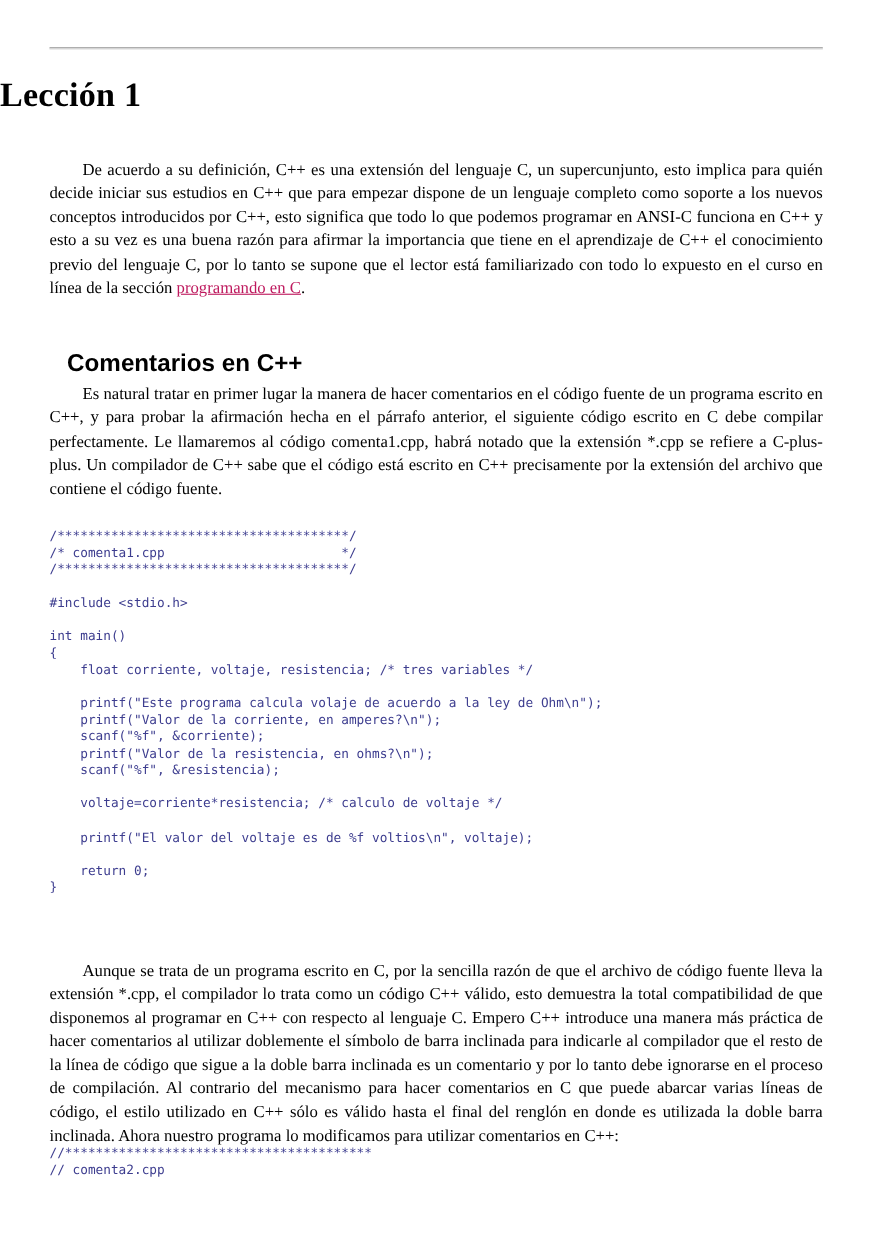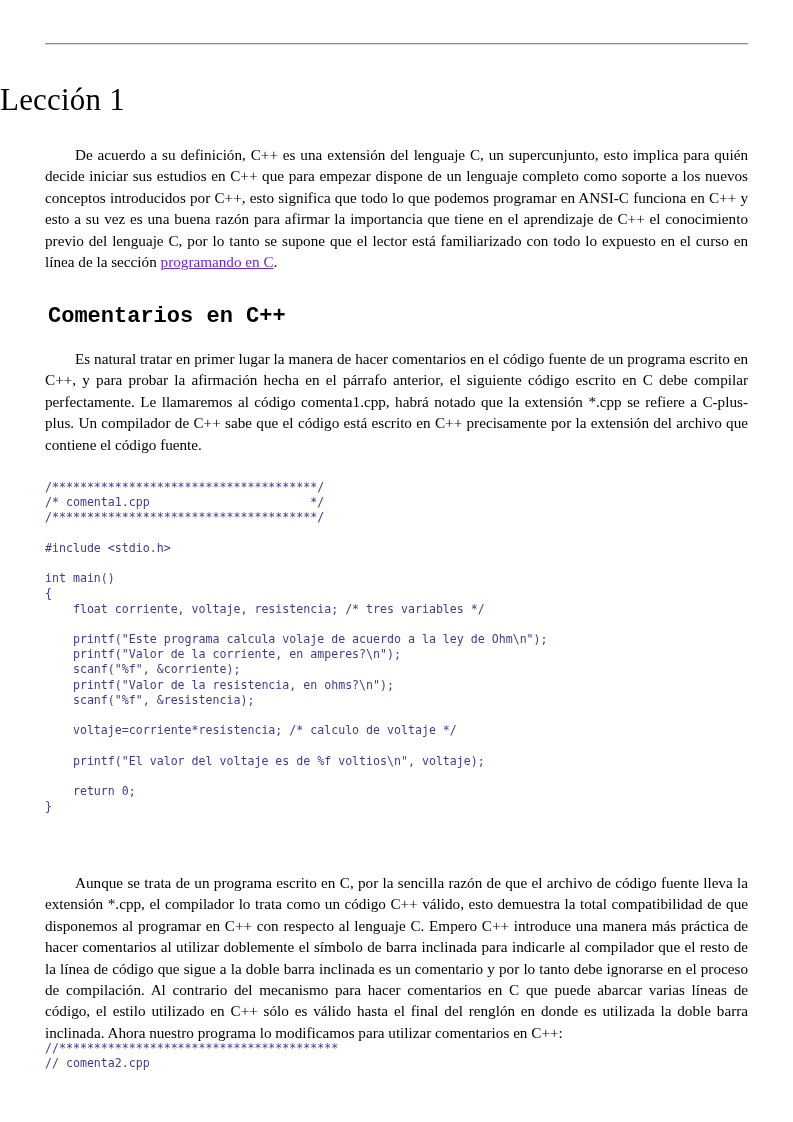--- a/index.html
+++ b/index.html
@@ -29,48 +29,48 @@
     border-bottom: 1px solid #d8d8d8;
     height: 0;
     position: absolute;
     top: 43px;
     left: 45px;
     right: 45px;
   }
   h1.doc-title {
     font-family: "Liberation Serif", "DejaVu Serif", serif;
     font-size: 31px;
-    font-weight: normal;
+    font-weight: bold;
     letter-spacing: 0.2px;
     margin: 0;
     padding: 0;
     position: absolute;
-    top: 82px;
+    top: 68px;
     left: 0;
     line-height: 36px;
   }
   h2.section-title {
-    font-family: Liberation Mono, monospace;
+    font-family: Liberation Sans, sans-serif;
     font-size: 22px;
     font-weight: bold;
-    margin: 3px;
+    margin: 16px;
     padding: 0;
     line-height: 26px;
   }
   p.body-text {
     font-size: 15.2px;
     line-height: 21.4px;
     text-align: justify;
     text-indent: 30px;
     margin: 0;
     padding: 0;
     hyphens: none;
   }
   a.inline-link {
-    color: #6d28d9;
+    color: #be185d;
     text-decoration: underline;
   }
   .i { }
   .b { font-weight: normal; }
 
   pre.code-block {
     font-family: "DejaVu Sans Mono", "Liberation Mono", monospace;
     font-size: 11.6px;
     line-height: 15.2px;
     color: #3d3d8f;

